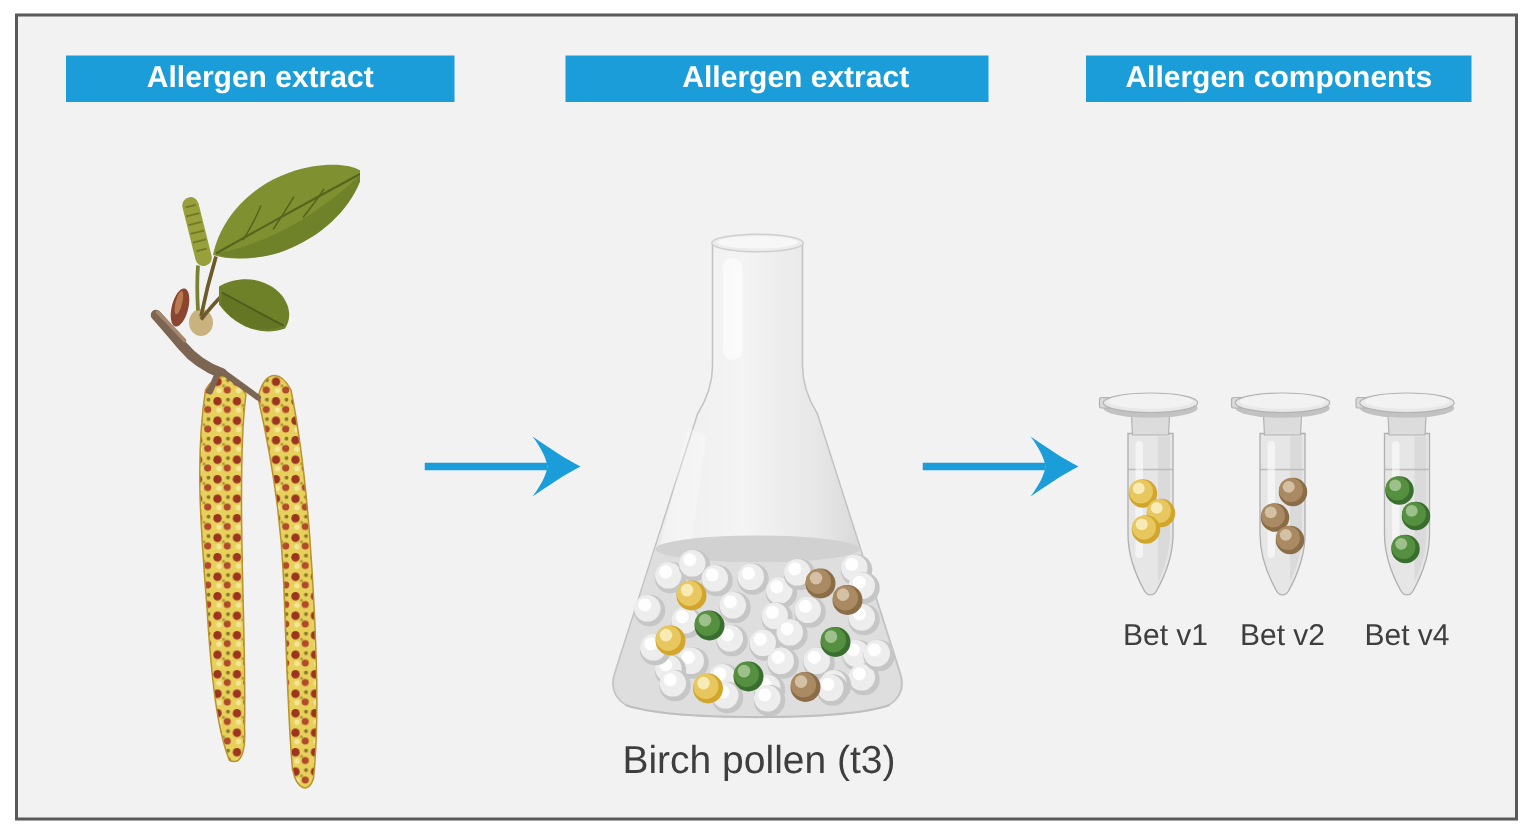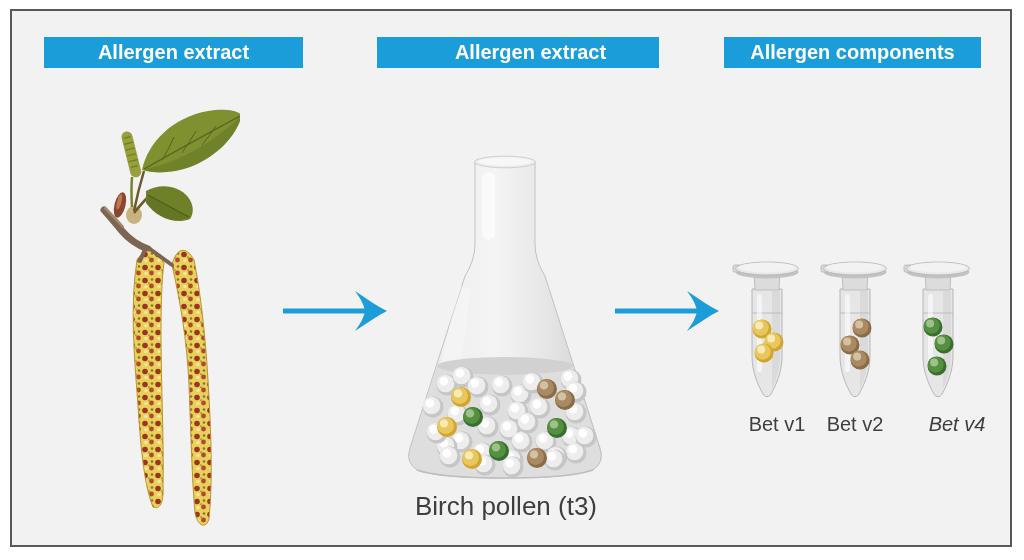--- a/index.html
+++ b/index.html
@@ -322,13 +322,13 @@
       <circle cx="39.67" cy="86.67" r="7.9799999999999995" fill="#54903F"></circle>
       <circle cx="38.15" cy="84.58" r="3.9899999999999998" fill="#A6C793" opacity="0.9"></circle>
       <circle cx="34" cy="110" r="9.5" fill="#3A6E2E"></circle>
       <circle cx="32.67" cy="108.67" r="7.9799999999999995" fill="#54903F"></circle>
       <circle cx="31.15" cy="106.58" r="3.9899999999999998" fill="#A6C793" opacity="0.9"></circle>
     </g>
 </svg>
 
 <div class="caption tube-label" style="left:732px;">Bet v1</div>
 <div class="caption tube-label" style="left:810px;">Bet v2</div>
-<div class="caption tube-label" style="left:912px;font-style:italic;">Bet v4</div>
+<div class="caption tube-label" style="left:893px;">Bet v4</div>
 
 </body></html>

